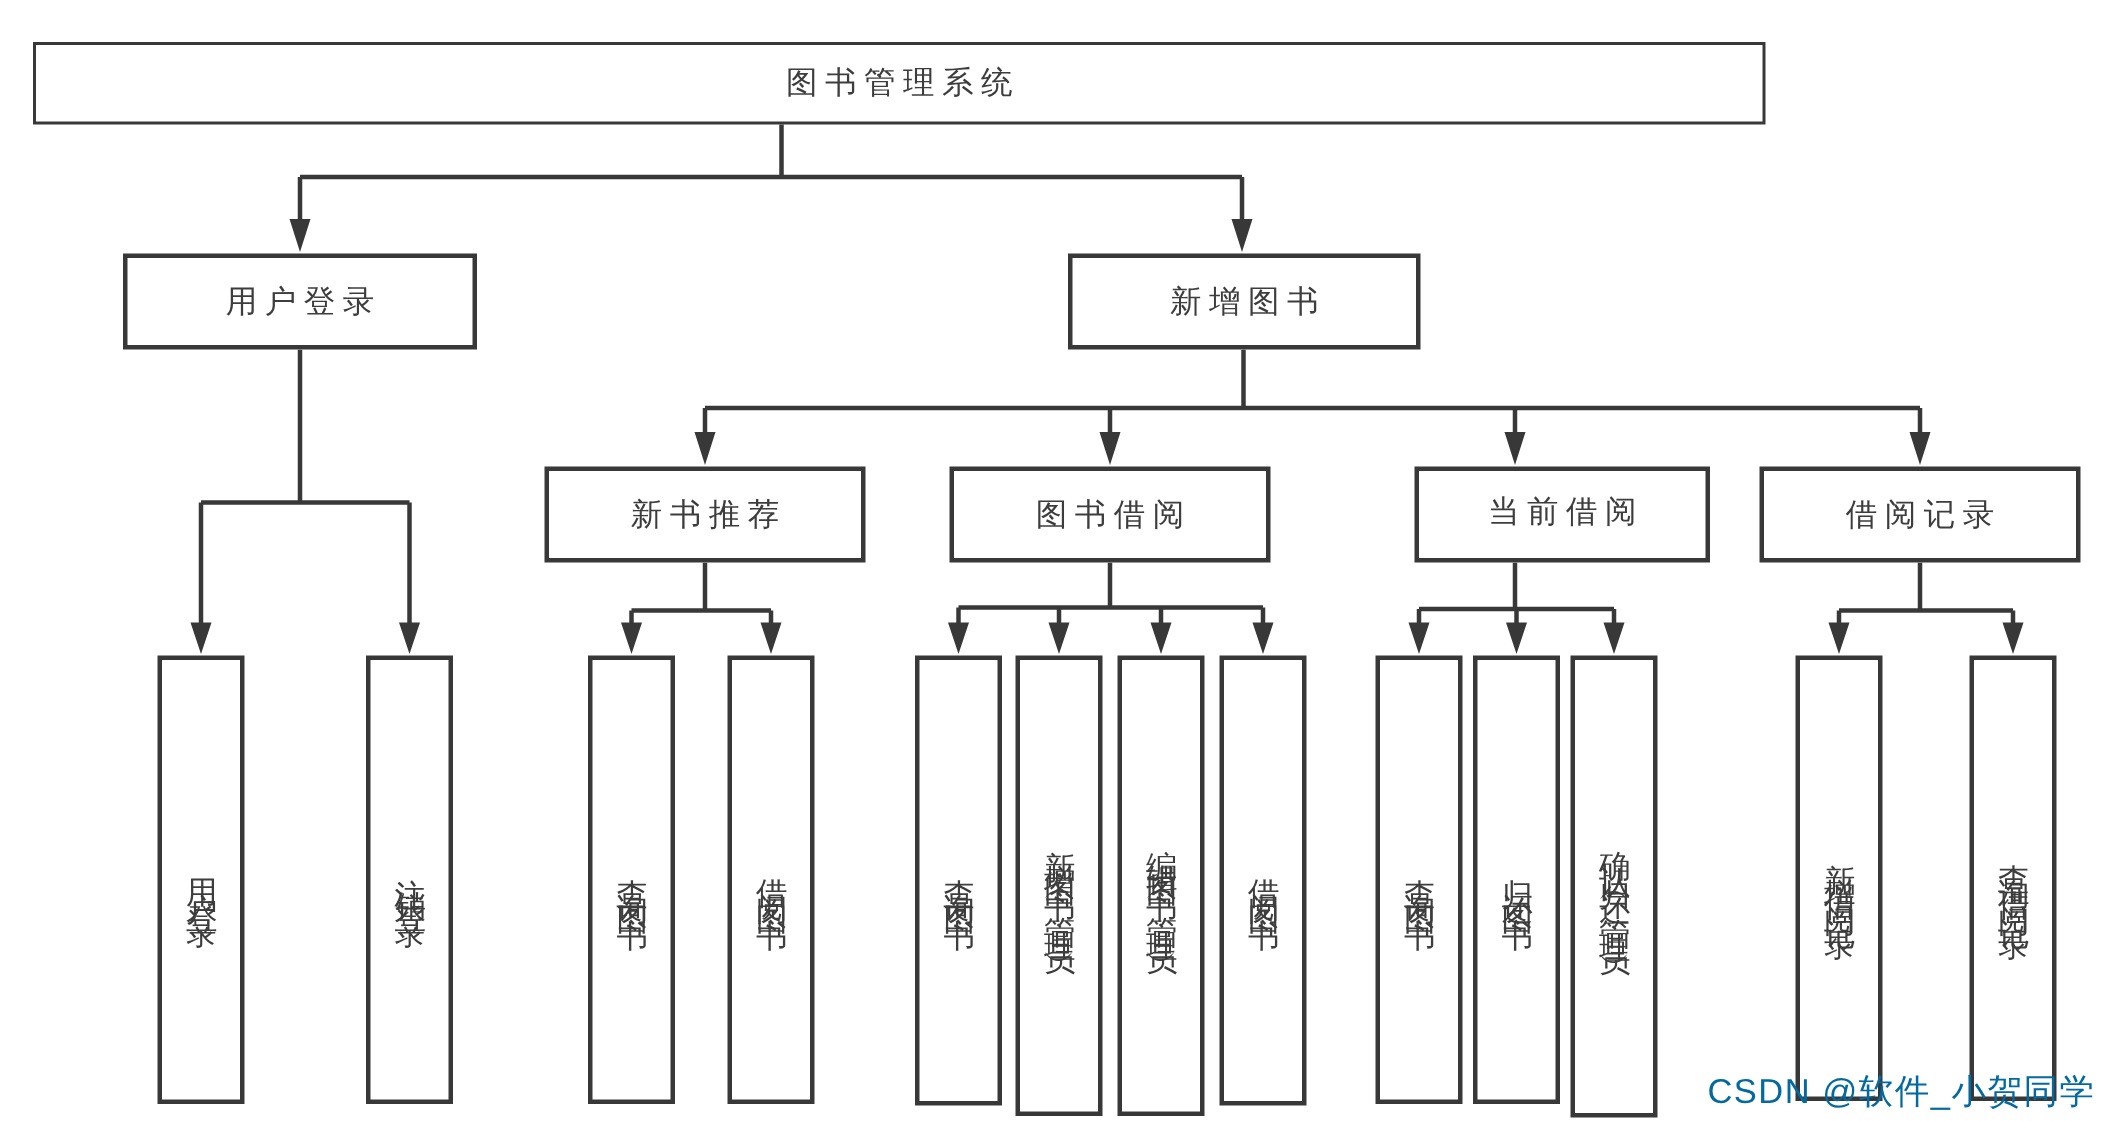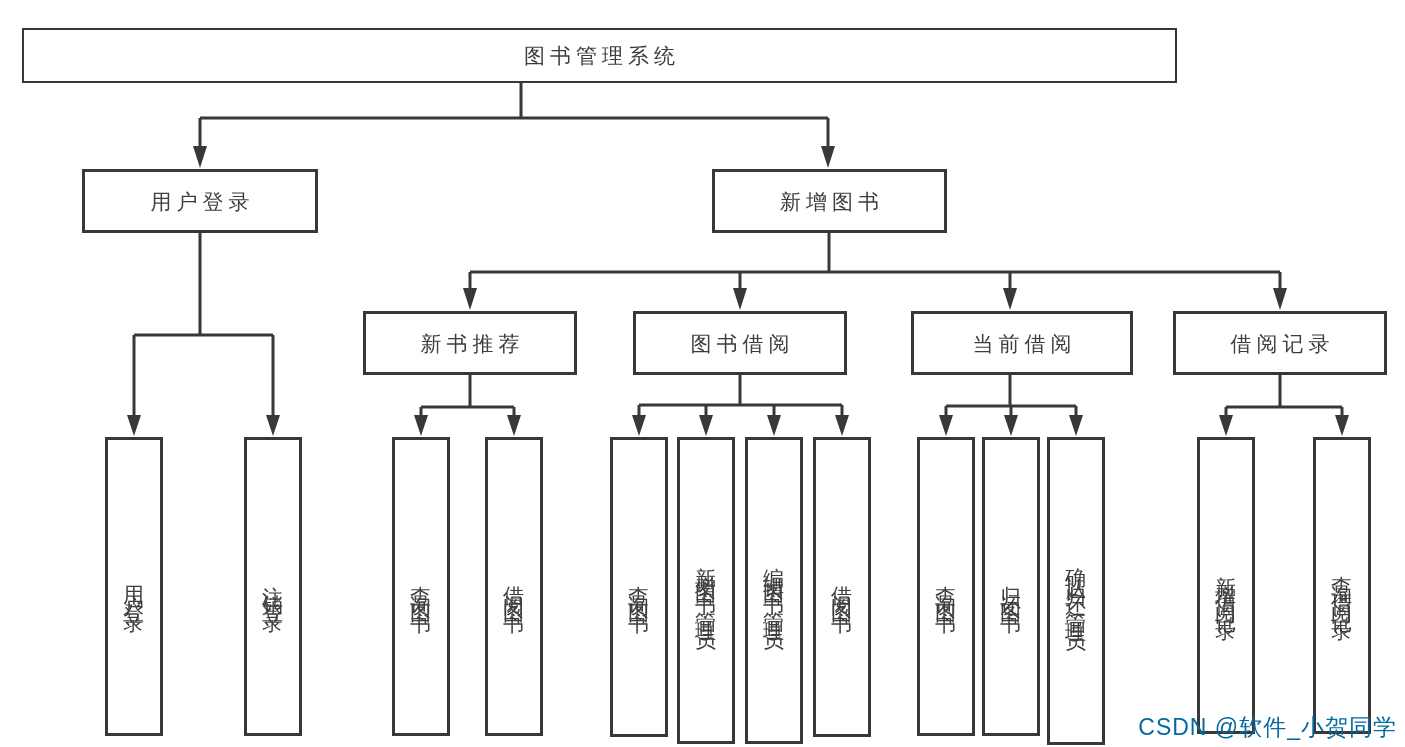--- a/index.html
+++ b/index.html
@@ -56,21 +56,21 @@
   <div class="box" style="left:712px;top:169px;width:235px;height:64px;">
     <span>新增图书</span>
   </div>
 
   <div class="box" style="left:363px;top:311px;width:214px;height:64px;">
     <span>新书推荐</span>
   </div>
   <div class="box" style="left:633px;top:311px;width:214px;height:64px;">
     <span>图书借阅</span>
   </div>
-  <div class="box" style="left:911px;top:311px;width:222px;height:64px;">
+  <div class="box" style="left:943px;top:311px;width:197px;height:64px;font-family:Liberation Mono, monospace;">
     <span>当前借阅</span>
   </div>
   <div class="box" style="left:1173px;top:311px;width:214px;height:64px;">
     <span>借阅记录</span>
   </div>
 
   <div class="box leaf" style="left:105px;top:437px;width:58px;height:299px;">
     <span class="vlabel">用户登录</span>
   </div>
   <div class="box leaf" style="left:244px;top:437px;width:58px;height:299px;">

